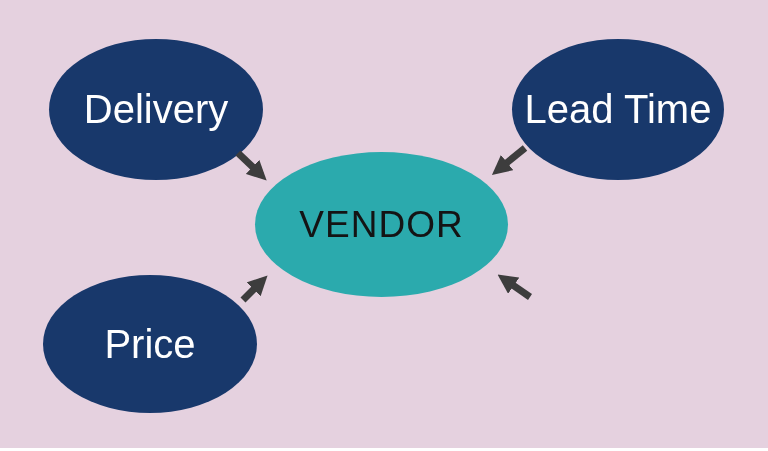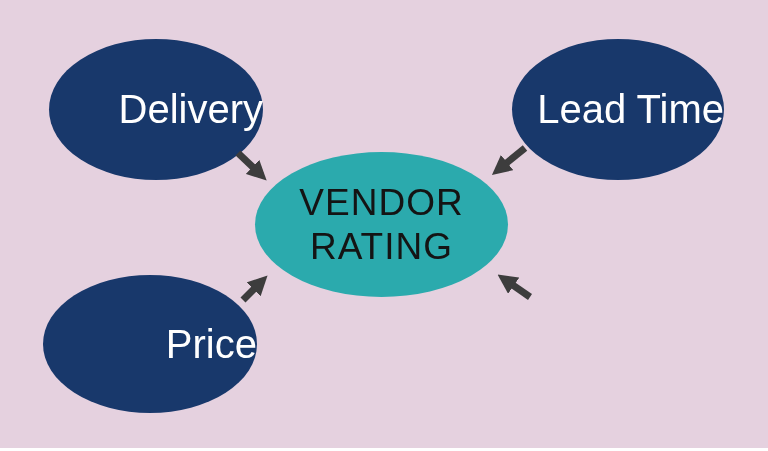--- a/index.html
+++ b/index.html
@@ -19,21 +19,20 @@
     border-radius: 50%;
     display: flex;
     align-items: center;
     justify-content: center;
     text-align: center;
   }
   .node-navy {
     background: #18386b;
     color: #ffffff;
     font-size: 40px;
-    justify-content: flex-end;
   }
   .node-center {
     background: #2baaad;
     color: #141414;
     font-size: 37px;
     line-height: 44px;
     letter-spacing: 1px;
     flex-direction: column;
   }
   .pos-delivery  { left: 49px;  top: 39px;  width: 214px; height: 141px; }
@@ -69,21 +68,20 @@
     <span>Price</span>
   </div>
 
   <div class="node node-navy pos-leadtime">
     <span>Lead Time</span>
   </div>
 
 
   <div class="node node-center pos-center">
     <span>VENDOR</span>
-    <span>RATING</span>
   </div>
 
   <svg class="arrows" viewBox="0 0 768 451" xmlns="http://www.w3.org/2000/svg">
     <defs>
       <marker id="ah" viewBox="0 0 10 10" refX="6" refY="5" markerWidth="2.8" markerHeight="2.8" orient="auto">
         <path d="M0,0 L10,5 L0,10 Z" fill="#3d3d3d"></path>
       </marker>
     </defs>
     <line x1="238" y1="153" x2="261" y2="175" stroke="#3d3d3d" stroke-width="7" marker-end="url(#ah)"></line>
     <line x1="525" y1="148" x2="498" y2="170" stroke="#3d3d3d" stroke-width="7" marker-end="url(#ah)"></line>

